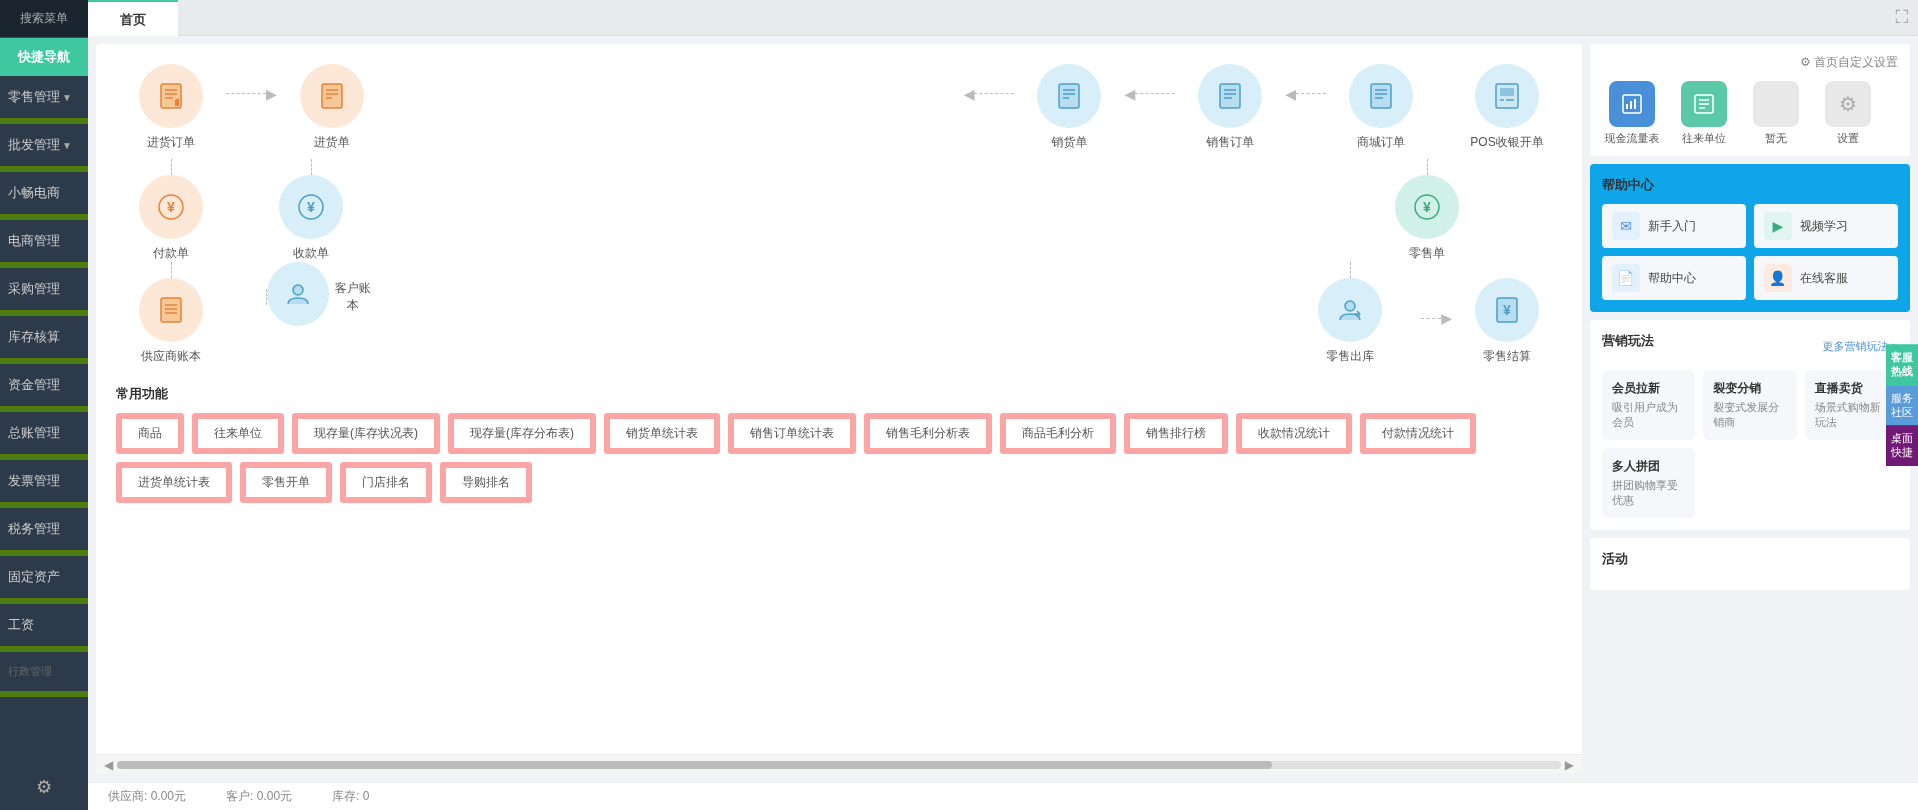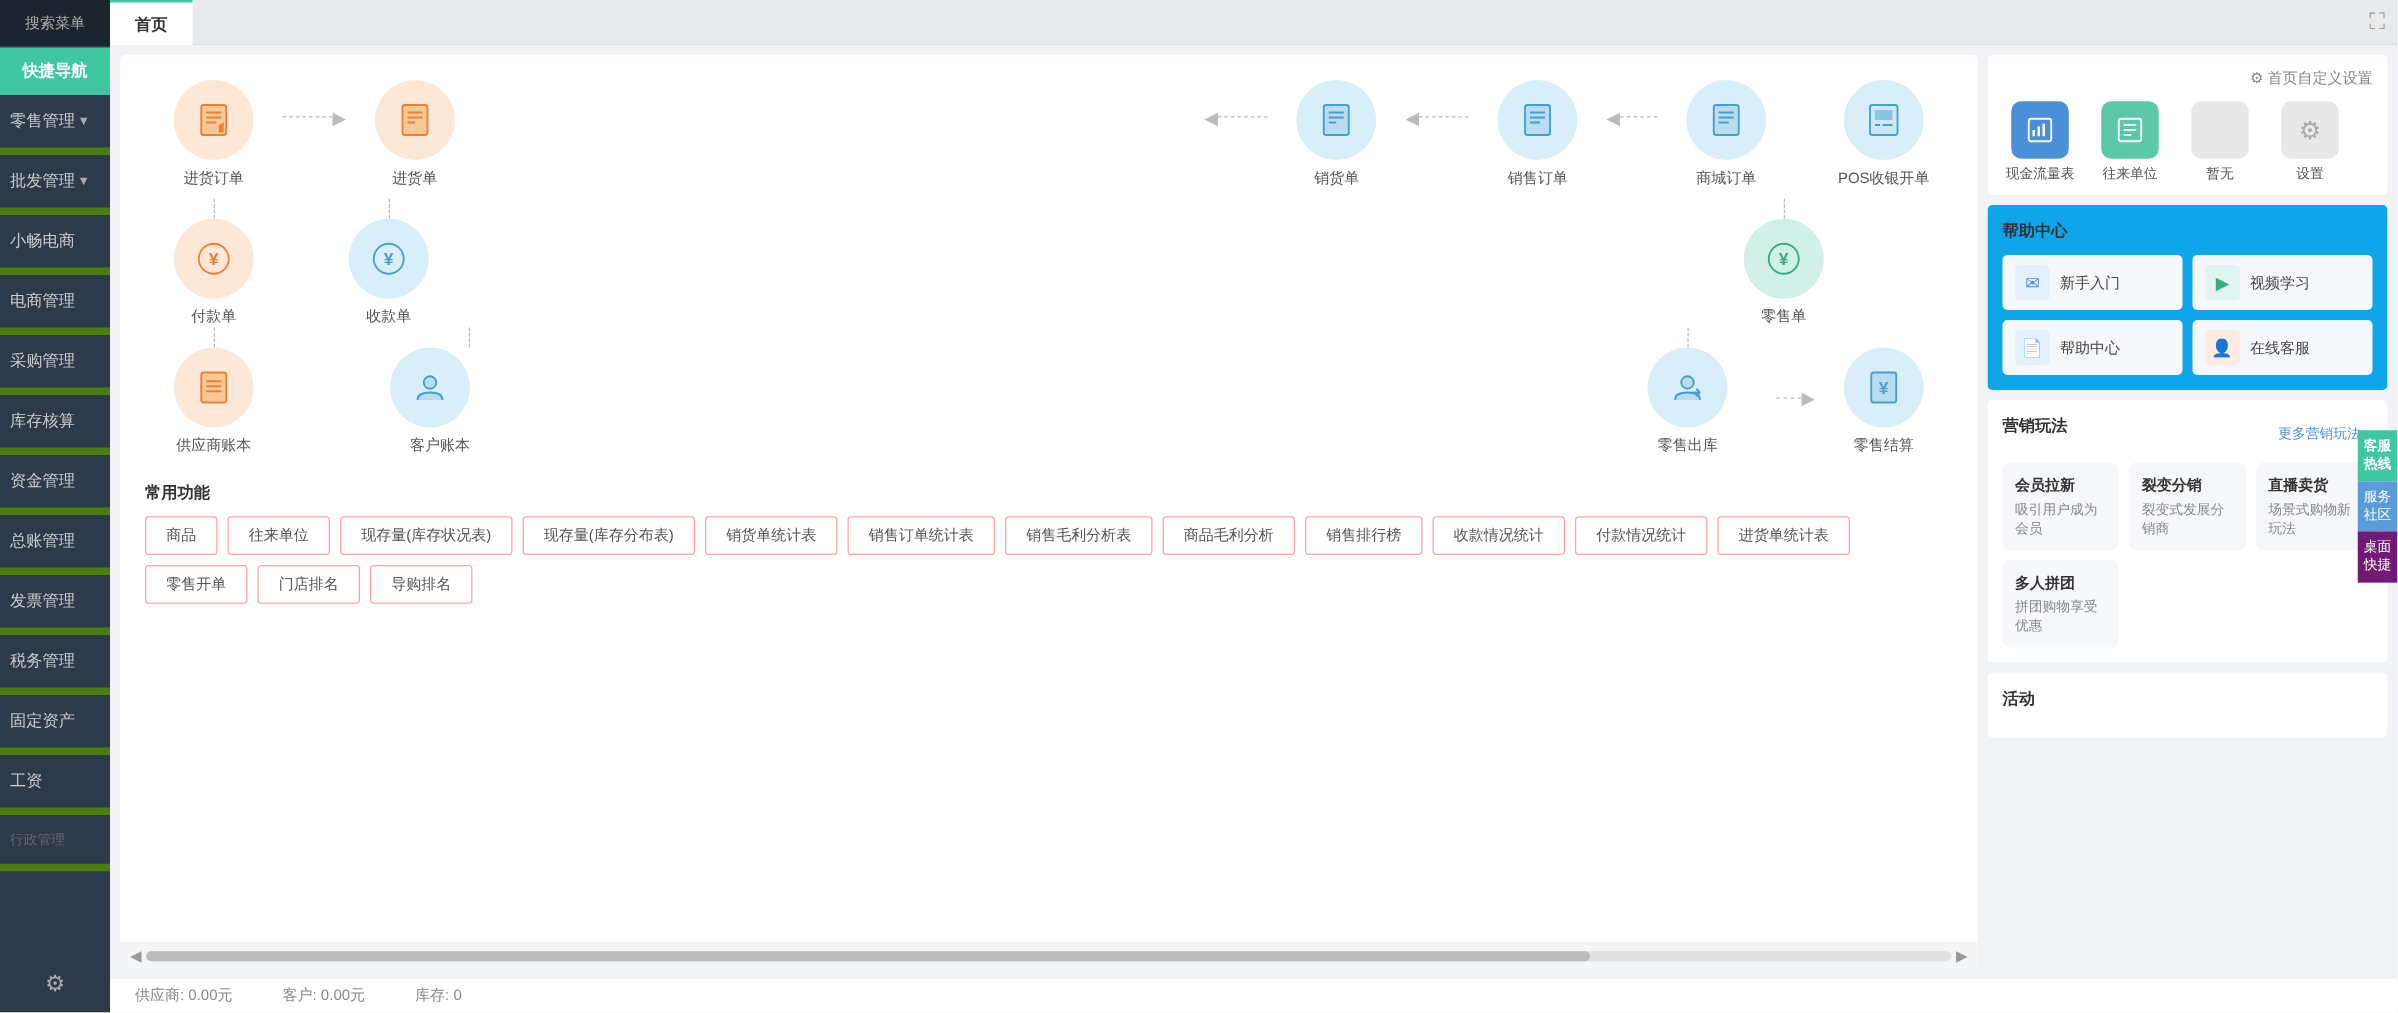--- a/index.html
+++ b/index.html
@@ -69,21 +69,21 @@
     
     .tab-bar {
       background: #e8eaec;
       display: flex;
       align-items: center;
       height: 36px;
       border-bottom: 1px solid #ddd;
       flex-shrink: 0;
     }
     .tab-item {
-      padding: 0 20px;
+      padding: 0 32px;
       height: 36px;
       line-height: 36px;
       cursor: pointer;
       font-size: 13px;
       color: #333;
     }
     .tab-item.active {
       background: #fff;
       color: #333;
       border-top: 2px solid #3fc8a0;
@@ -171,21 +171,21 @@
       color: #333;
       font-weight: bold;
       margin-bottom: 10px;
     }
     .cf-buttons {
       display: flex;
       flex-wrap: wrap;
       gap: 8px;
     }
     .cf-btn {
-      border: 1px solid #fca5a5;
+      border: 6px solid #fca5a5;
       background: #fff;
       padding: 6px 16px;
       border-radius: 3px;
       font-size: 12px;
       color: #555;
       cursor: pointer;
       white-space: nowrap;
     }
 
     
@@ -614,21 +614,21 @@
                 <line x1="10" y1="11" x2="22" y2="11" stroke="#e8823a" stroke-width="1.5"></line>
                 <line x1="10" y1="15" x2="22" y2="15" stroke="#e8823a" stroke-width="1.5"></line>
                 <line x1="10" y1="19" x2="22" y2="19" stroke="#e8823a" stroke-width="1.5"></line>
               </svg>
             </div>
             <div class="flow-label">供应商账本</div>
           </div>
 
           <div style="width:30px;margin-top:52px;"></div>
 
-          <div style="display:flex;flex-direction:column;align-items:flex-end;width:110px;margin-left:10px;">
+          <div style="display:flex;flex-direction:row;align-items:center;width:110px;margin-left:10px;">
             <div style="border-left:1.5px dashed #bbb;height:16px;"></div>
             <div class="flow-circle blue" style="width:64px;height:64px;">
               <svg width="32" height="32" viewBox="0 0 32 32" fill="none">
                 <circle cx="16" cy="12" r="5" fill="#b8ddf0" stroke="#4a9fc8" stroke-width="1.5"></circle>
                 <path d="M6 26 Q6 20 16 20 Q26 20 26 26" fill="#b8ddf0" stroke="#4a9fc8" stroke-width="1.5"></path>
               </svg>
             </div>
             <div class="flow-label">客户账本</div>
           </div>
 

